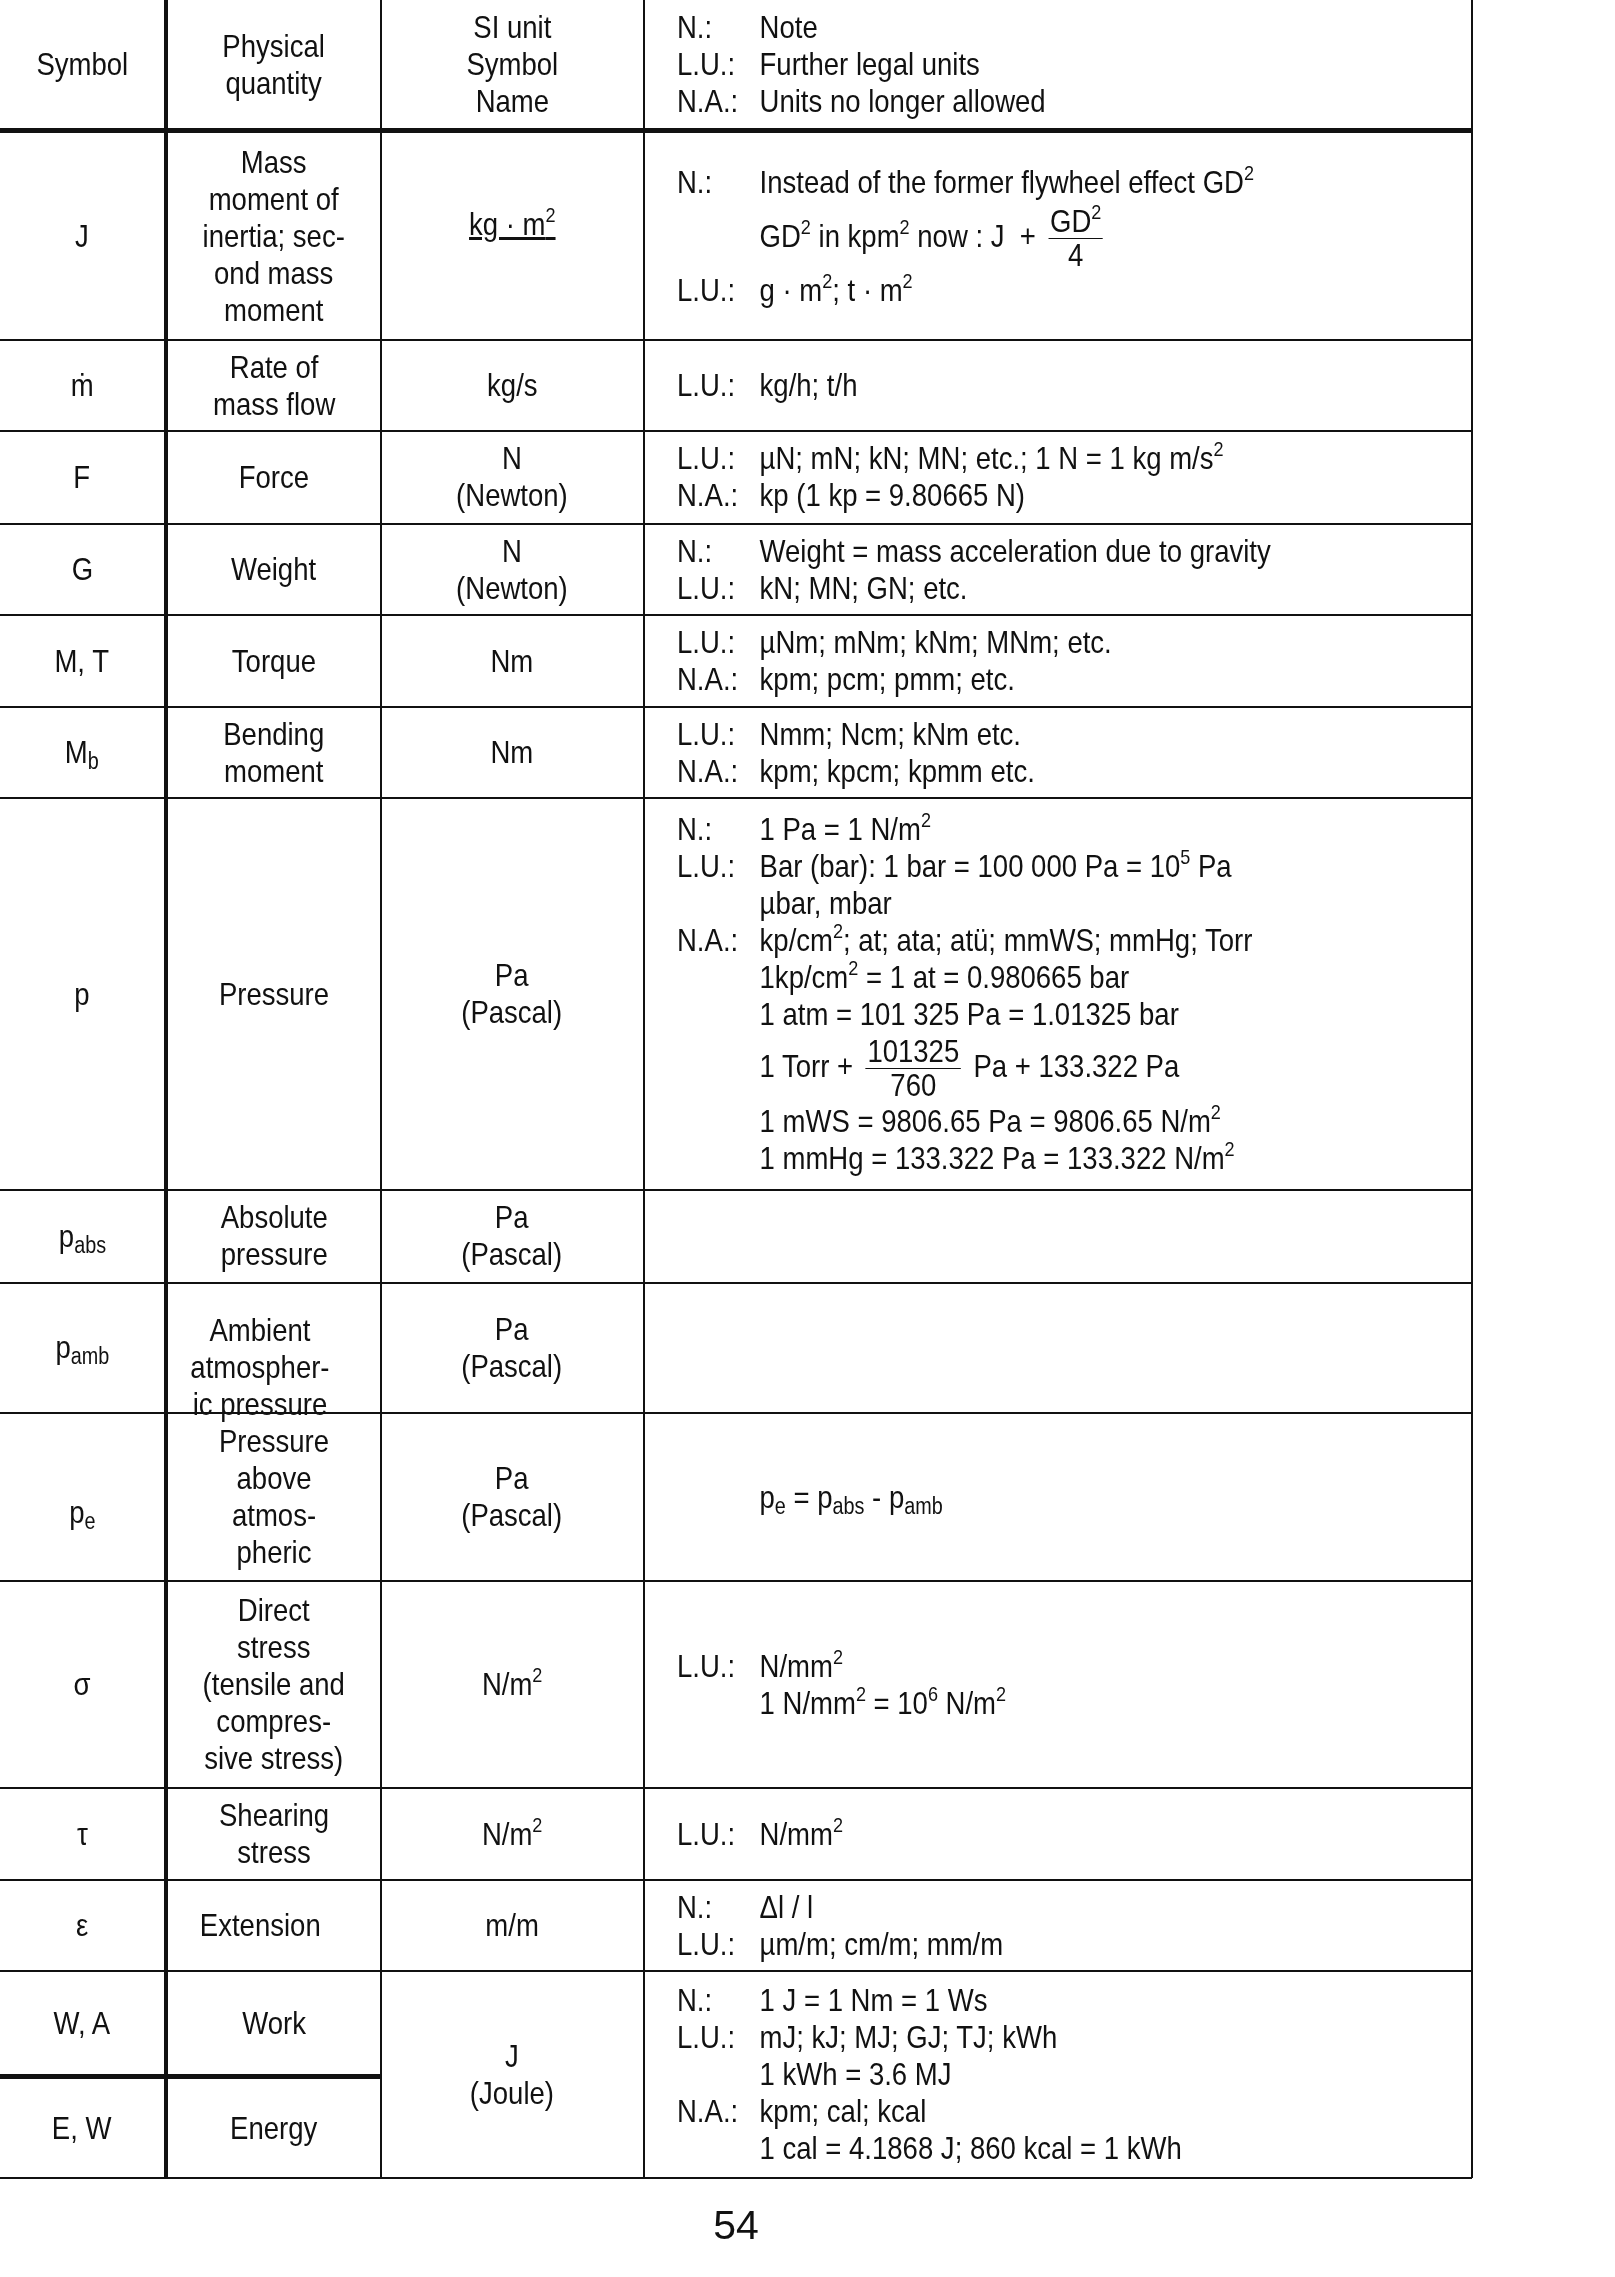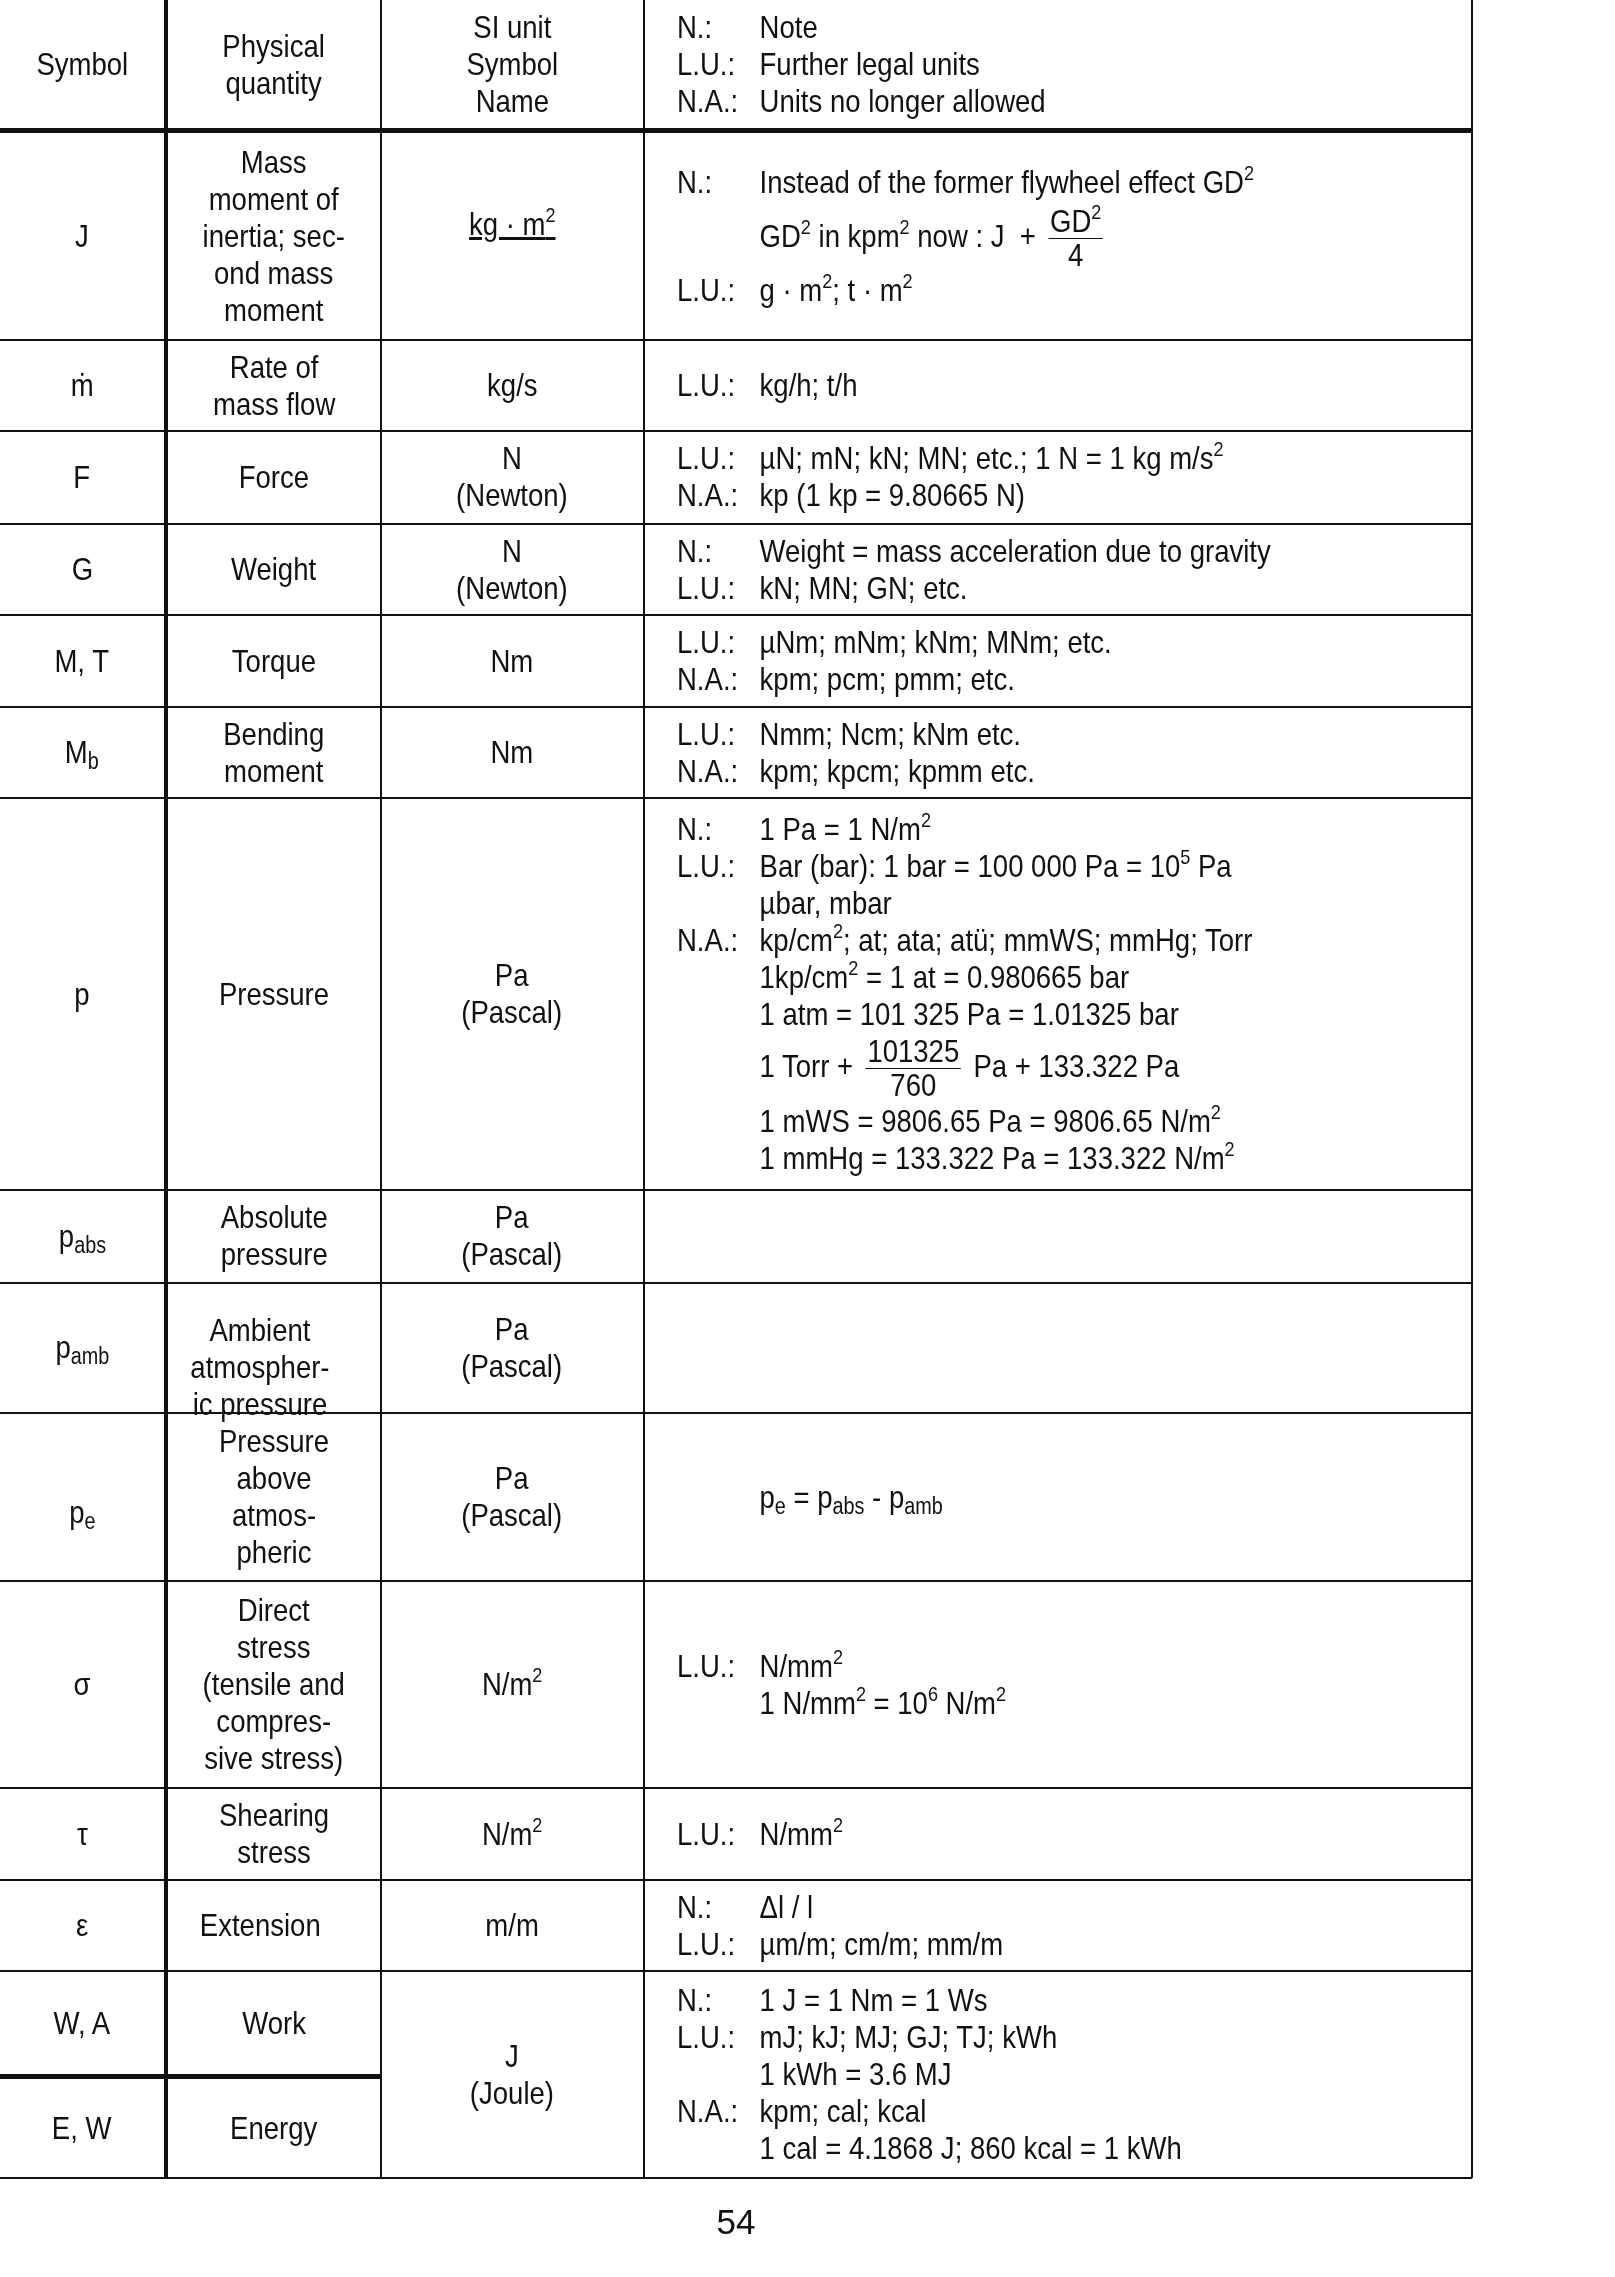--- a/index.html
+++ b/index.html
@@ -14,21 +14,21 @@
           text-align:center; font-size:32px; line-height:37px; }
   .cell > div { transform:scaleX(0.86); transform-origin:center; white-space:pre-line; }
   .notes { position:absolute; font-size:32px; line-height:37px; display:flex; flex-direction:column; justify-content:center; }
   .nrow { display:flex; white-space:nowrap; transform:scaleX(0.86); transform-origin:left center; width:865px; }
   .nlbl { width:96px; flex:none; }
   .ntxt { flex:none; }
   sup { font-size:21px; line-height:0; vertical-align:13.4px; }
   sub { font-size:23px; line-height:0; vertical-align:-5.8px; }
   .frac { display:inline-flex; flex-direction:column; align-items:center; vertical-align:middle; line-height:33px; margin:0 5.8px; }
   .frac .num { border-bottom:1.9px solid #111; padding:0 1.9px; }
-  .pagenum { position:absolute; left:0; width:1472px; top:2202px; text-align:center; font-size:35px; }
+  .pagenum { position:absolute; left:0; width:1472px; top:2202px; text-align:center; font-size:41px; }
 </style>
 </head>
 <body>
 
 <div class="page">
 
   <div class="vline thick" style="left:164px;height:2178px;"></div>
   <div class="vline" style="left:380px;height:2178px;"></div>
   <div class="vline" style="left:643px;height:2178px;"></div>
   <div class="vline" style="left:1471px;height:2178px;"></div>

